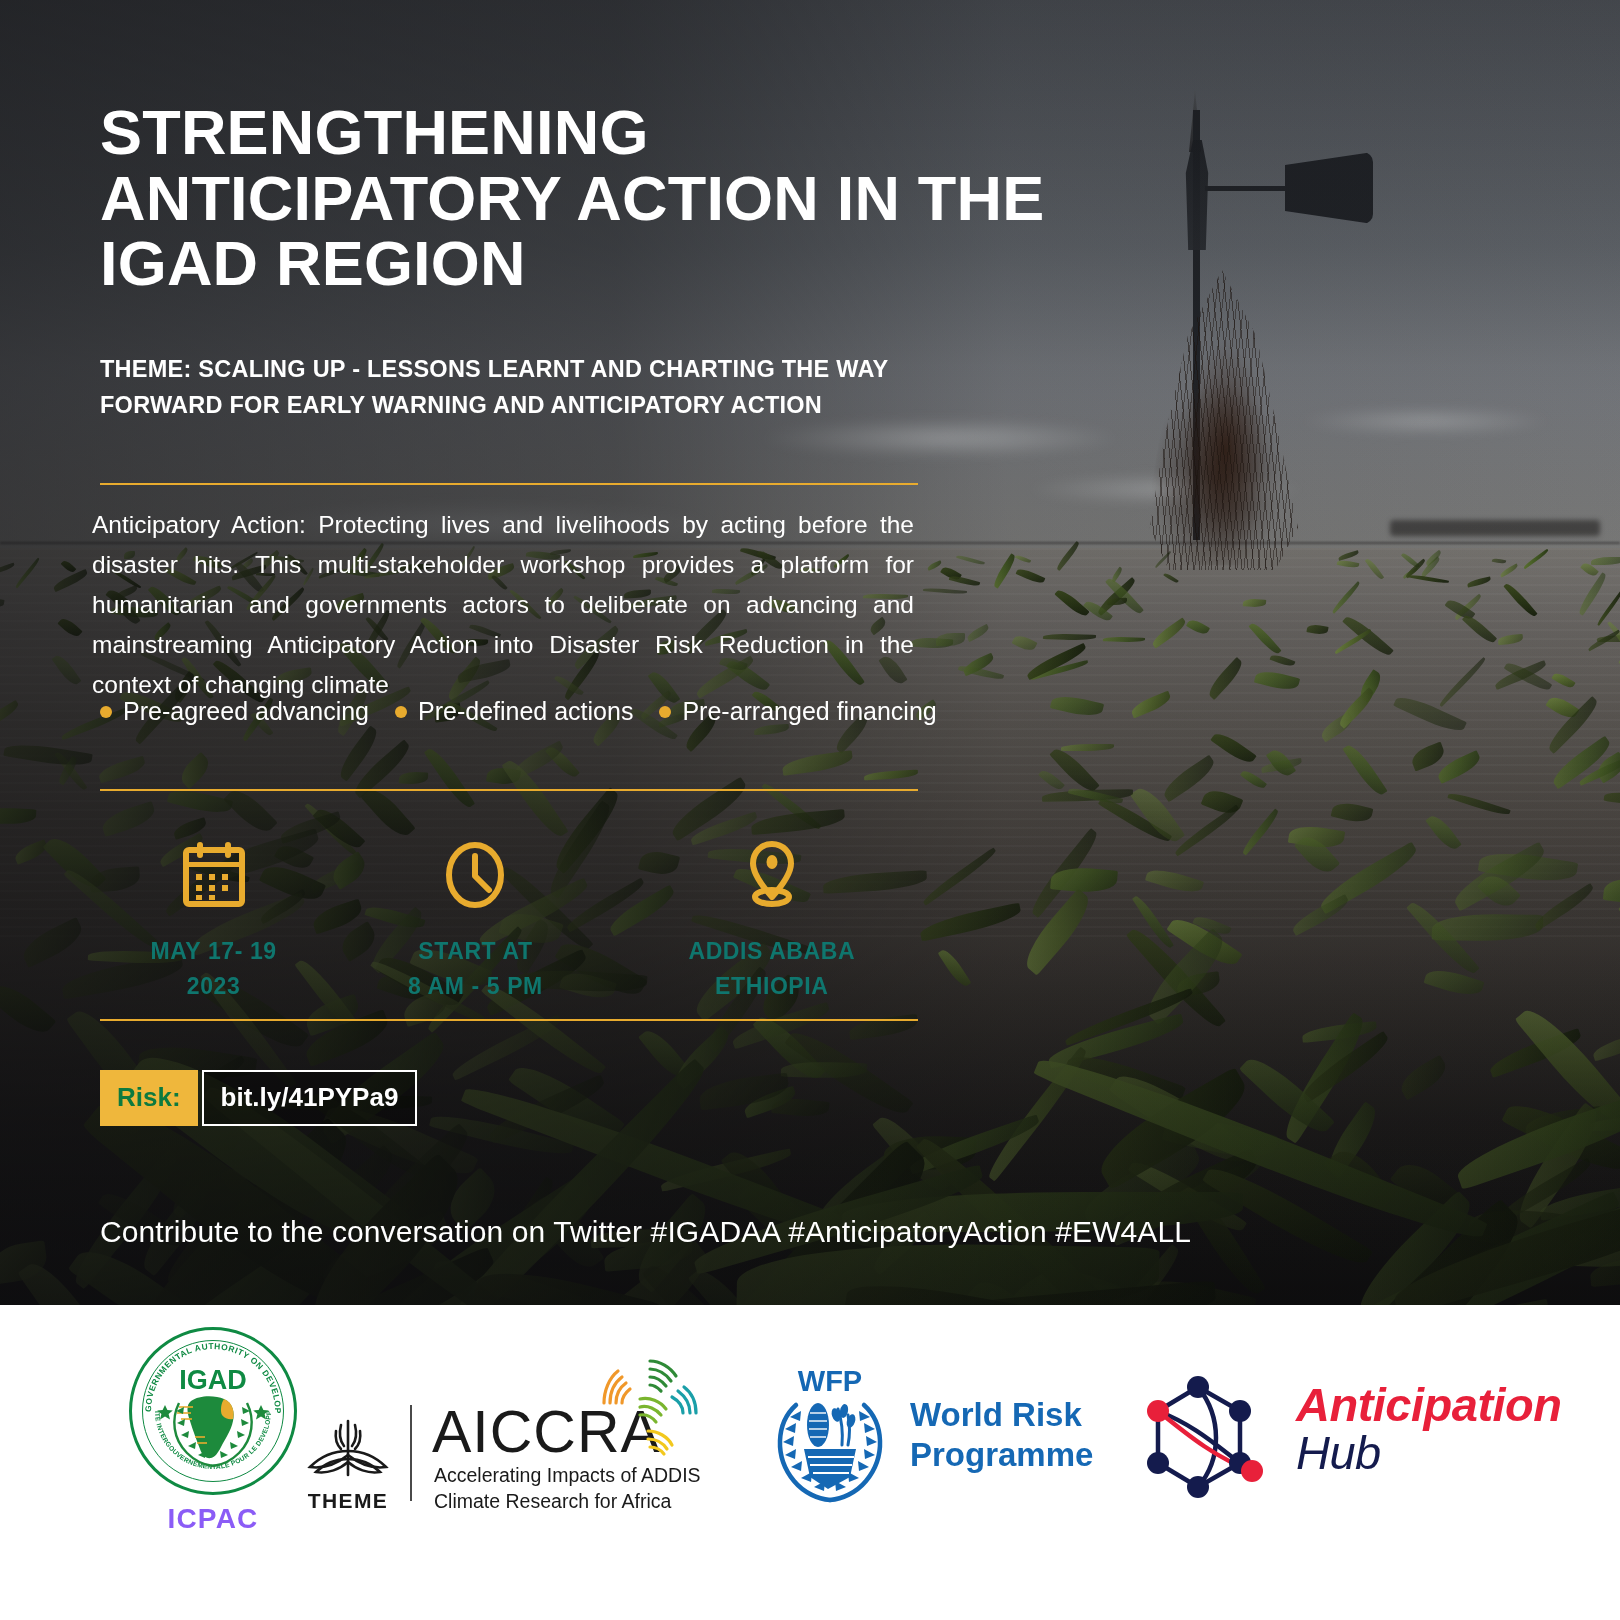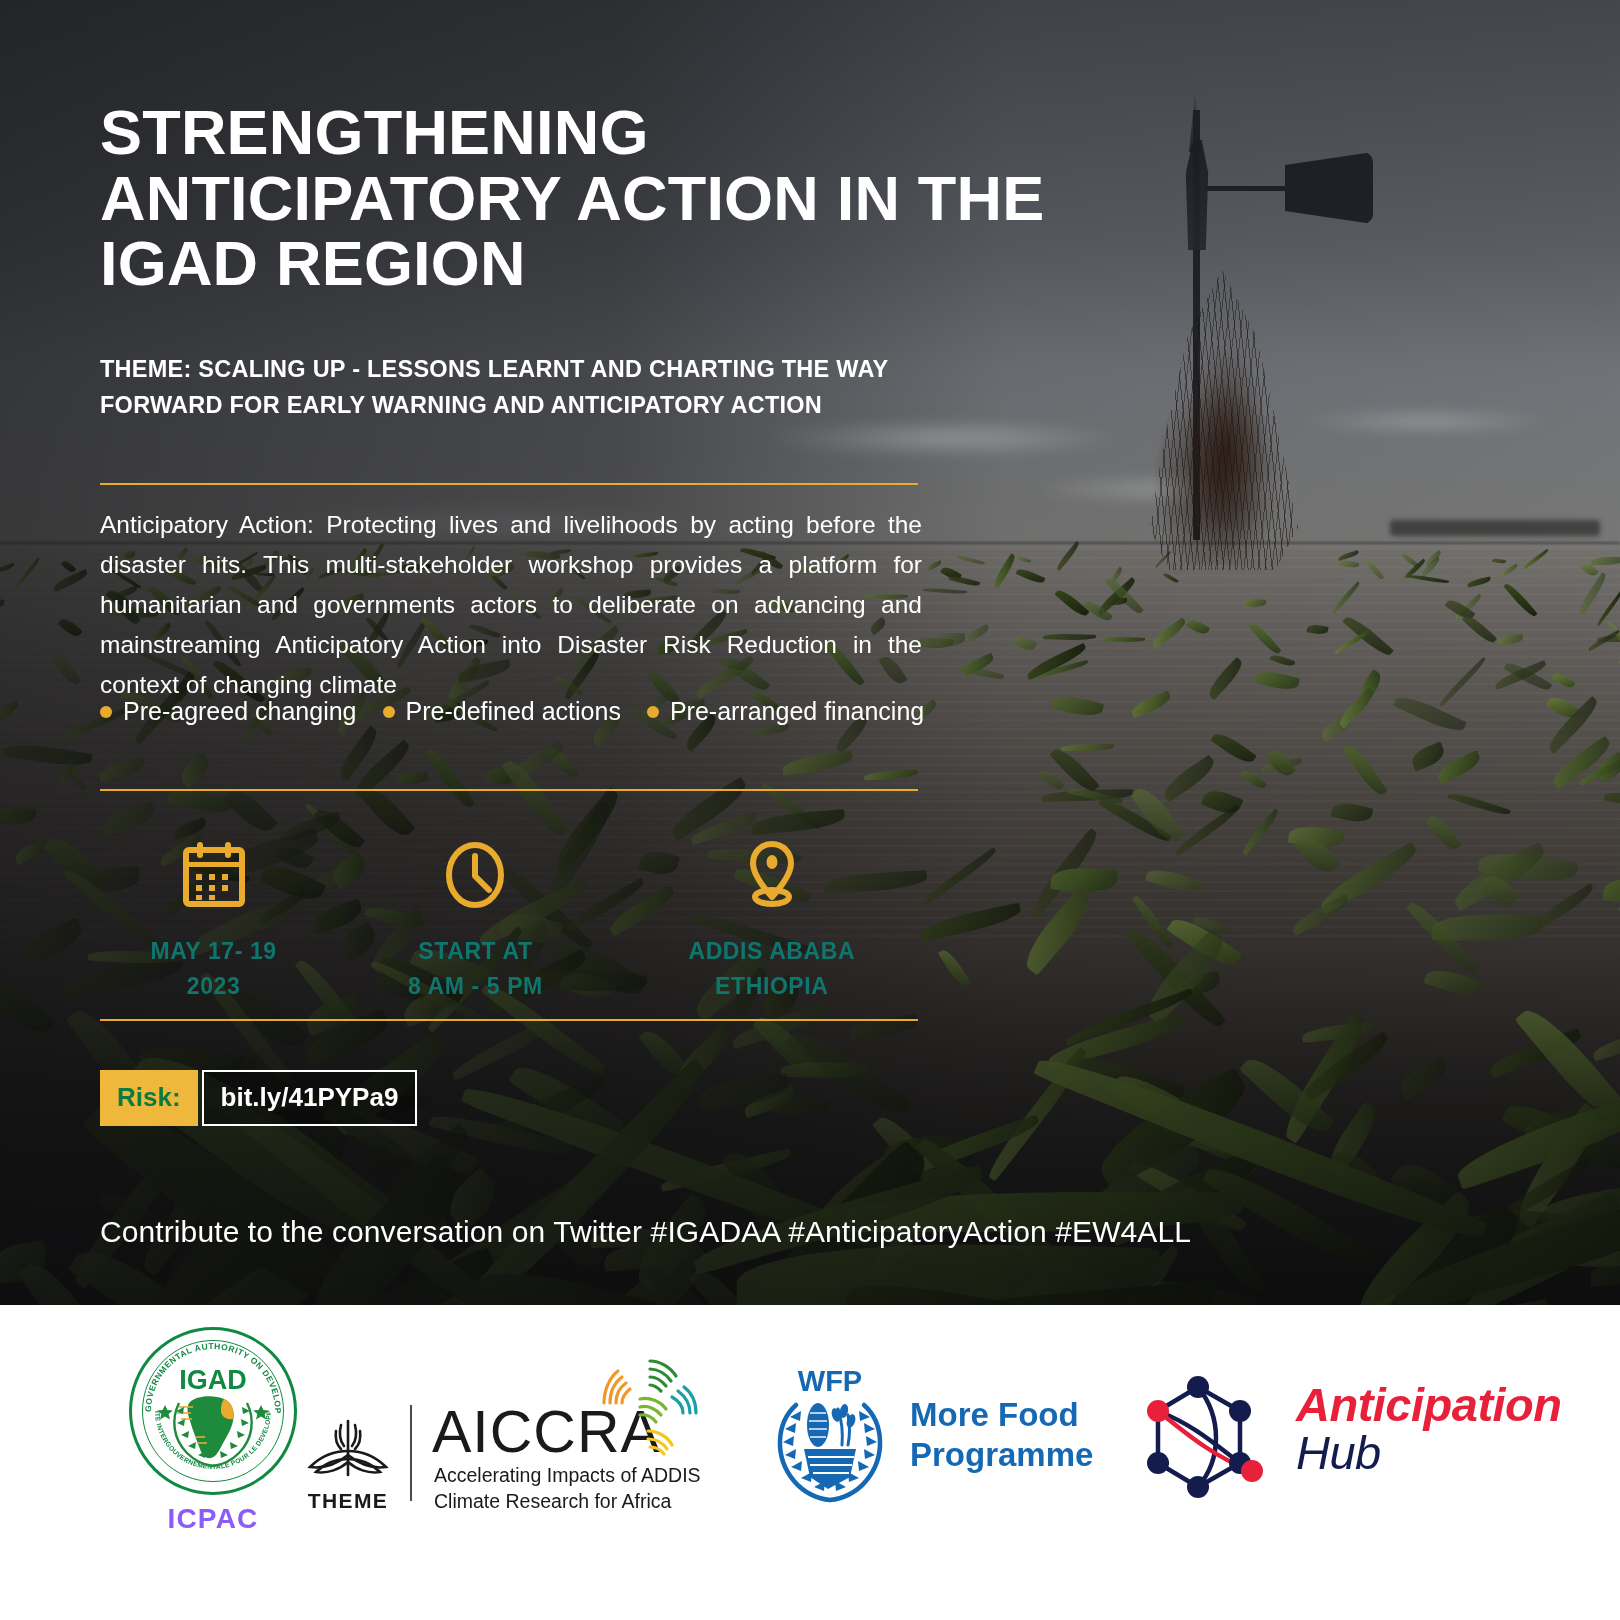--- a/index.html
+++ b/index.html
@@ -122,21 +122,21 @@
     color:#ffffff; font-weight:bold; font-size:23.5px; line-height:1.53;
     letter-spacing:.25px; text-transform:uppercase;
   }
 
   .rule { position:absolute; height:2px; background:#e8ab2e; }
   .rule-1 { left:100px; top:483px; width:818px; }
   .rule-2 { left:100px; top:789px; width:818px; }
   .rule-3 { left:100px; top:1019px; width:818px; }
 
   .body-copy {
-    position:absolute; left:100px; top:505px; width:822px;
+    position:absolute; left:92px; top:505px; width:822px;
     color:#ffffff; font-size:24.5px; line-height:1.63; text-align:justify;
   }
 
   .bullets {
     position:absolute; left:100px; top:697px; width:900px;
     display:flex; align-items:center; gap:26px;
     color:#ffffff; font-size:25px;
   }
   .bullet { display:flex; align-items:center; gap:11px; white-space:nowrap; }
   .dot { width:12px; height:12px; border-radius:50%; background:#e8ab2e; flex:none; }
@@ -693,21 +693,21 @@
 
     <div class="theme">THEME: SCALING  UP - LESSONS LEARNT AND CHARTING THE WAY FORWARD FOR EARLY WARNING AND ANTICIPATORY ACTION</div>
 
     <div class="rule rule-1"></div>
 
     <div class="body-copy">Anticipatory Action: Protecting lives and livelihoods by acting before the disaster hits. This multi-stakeholder workshop provides a platform for humanitarian and governments actors to deliberate on advancing and mainstreaming Anticipatory Action into Disaster Risk Reduction in the context of changing climate</div>
 
     <div class="bullets">
       <div class="bullet">
         <span class="dot"></span>
-        <span>Pre-agreed changing</span>
+        <span>Pre-agreed advancing</span>
       </div>
       <div class="bullet">
         <span class="dot"></span>
         <span>Pre-defined actions</span>
       </div>
       <div class="bullet">
         <span class="dot"></span>
         <span>Pre-arranged financing</span>
       </div>
     </div>
@@ -931,21 +931,21 @@
           <ellipse cx="91" cy="56" rx="4" ry="7" transform="rotate(18 91 56)"></ellipse>
         </g>
         <path d="M44 84 L96 84 L90 112 L68 124 L50 112 Z" fill="#1568b4"></path>
         <g stroke="#ffffff" stroke-width="2.2">
           <line x1="48" y1="92" x2="94" y2="92"></line>
             <line x1="50" y1="100" x2="92" y2="100"></line>
           <line x1="53" y1="108" x2="89" y2="108"></line>
         </g>
       </svg>
       <div class="wfp-words">
-        <div>More Food</div>
+        <div>World Risk</div>
         <div>Programme</div>
       </div>
     </div>
 
     <div class="logo-hub">
       <svg class="hub-graphic" viewBox="0 0 150 150">
         <g stroke="#141b4d" stroke-width="4.5" fill="none">
           <line x1="22" y1="48" x2="62" y2="24"></line>
           <line x1="62" y1="24" x2="104" y2="48"></line>
           <line x1="104" y1="48" x2="104" y2="100"></line>

